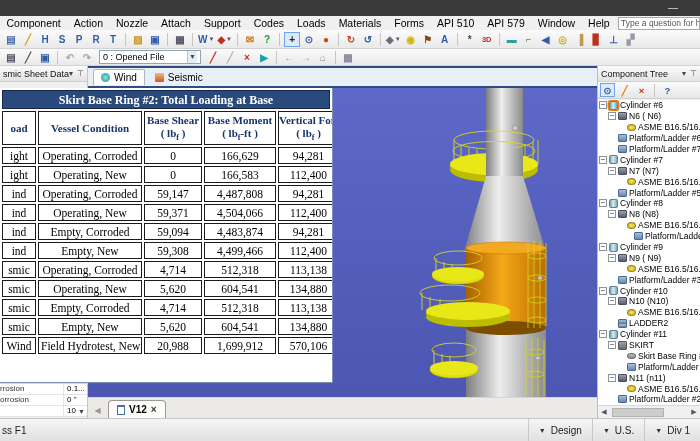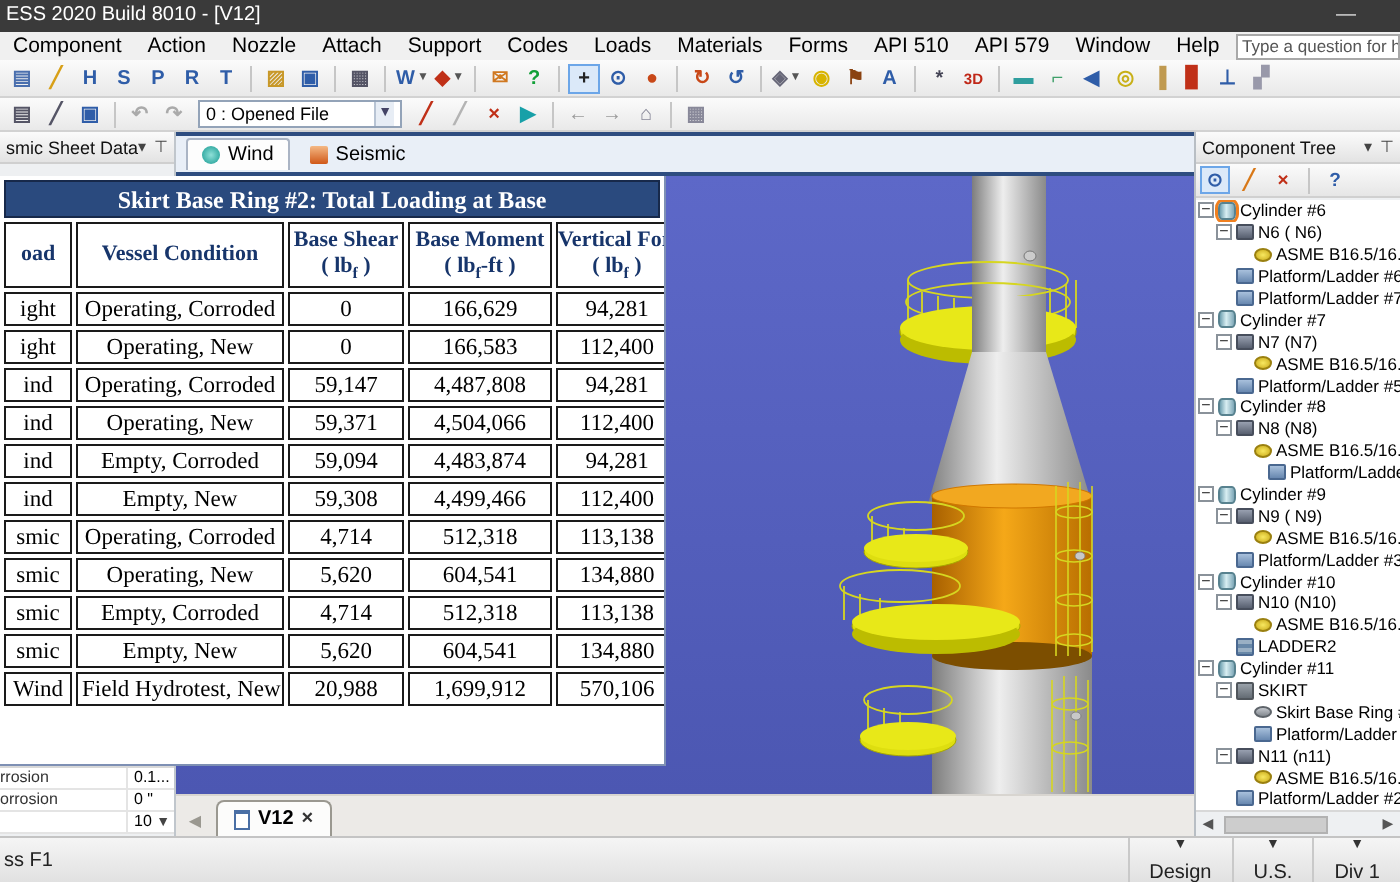--- a/index.html
+++ b/index.html
@@ -109,28 +109,27 @@
                   display:flex; align-items:center; border-top:1px solid #d8d8d8; }
   .hs-arr { width:12px; text-align:center; font-size:7px; color:#555; }
   .hs-thumb { height:9px; width:52px; background:#cdcdcd; border:1px solid #b2b2b2; margin-left:2px; }
 
   
   .statusbar { position:absolute; left:0; top:418px; width:700px; height:23px;
                background:linear-gradient(#f5f5f5,#e1e1e1); border-top:1px solid #c4c4c4;
                display:flex; align-items:center; font-size:10px; color:#222; }
   .sb-left { padding-left:2px; white-space:nowrap; }
   .sb-right { margin-left:auto; display:flex; height:100%; }
-  .sb-seg { display:flex; align-items:center; gap:5px; padding:0 10px; border-left:1px solid #c9c9c9;flex-direction:column; }
+  .sb-seg { display:flex; align-items:center; gap:5px; padding:0 10px; border-left:1px solid #c9c9c9; }
   .sb-arr { font-size:7px; color:#333; }
 </style>
 </head>
 <body>
 
 <div class="titlebar">
-  <span>ESS 2020 Build 8010 - [V12]</span>
   <span class="min-btn">—</span>
 </div>
 
 <div class="menubar">
   <span id="menu-items" style="display:flex;">
       <span class="menu-item">Component</span>
       <span class="menu-item">Action</span>
       <span class="menu-item">Nozzle</span>
       <span class="menu-item">Attach</span>
       <span class="menu-item">Support</span>

